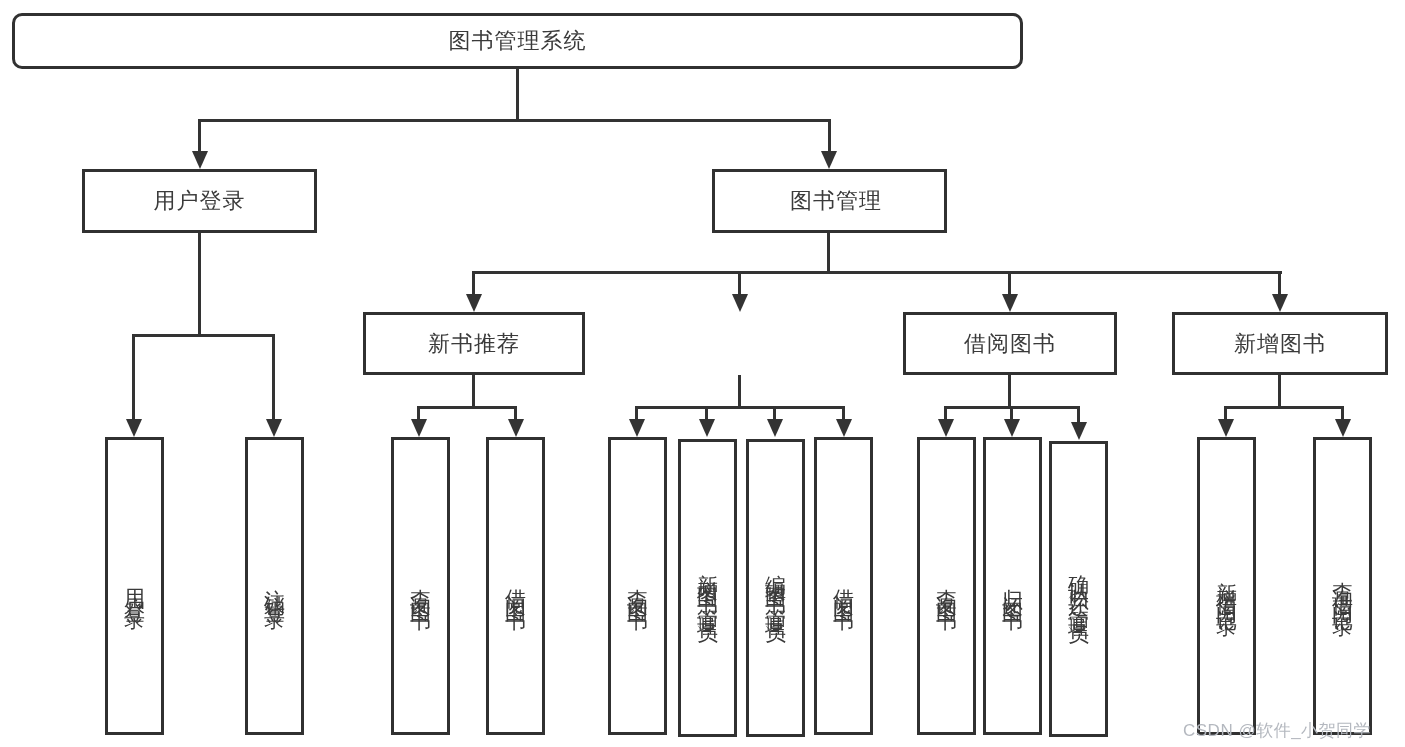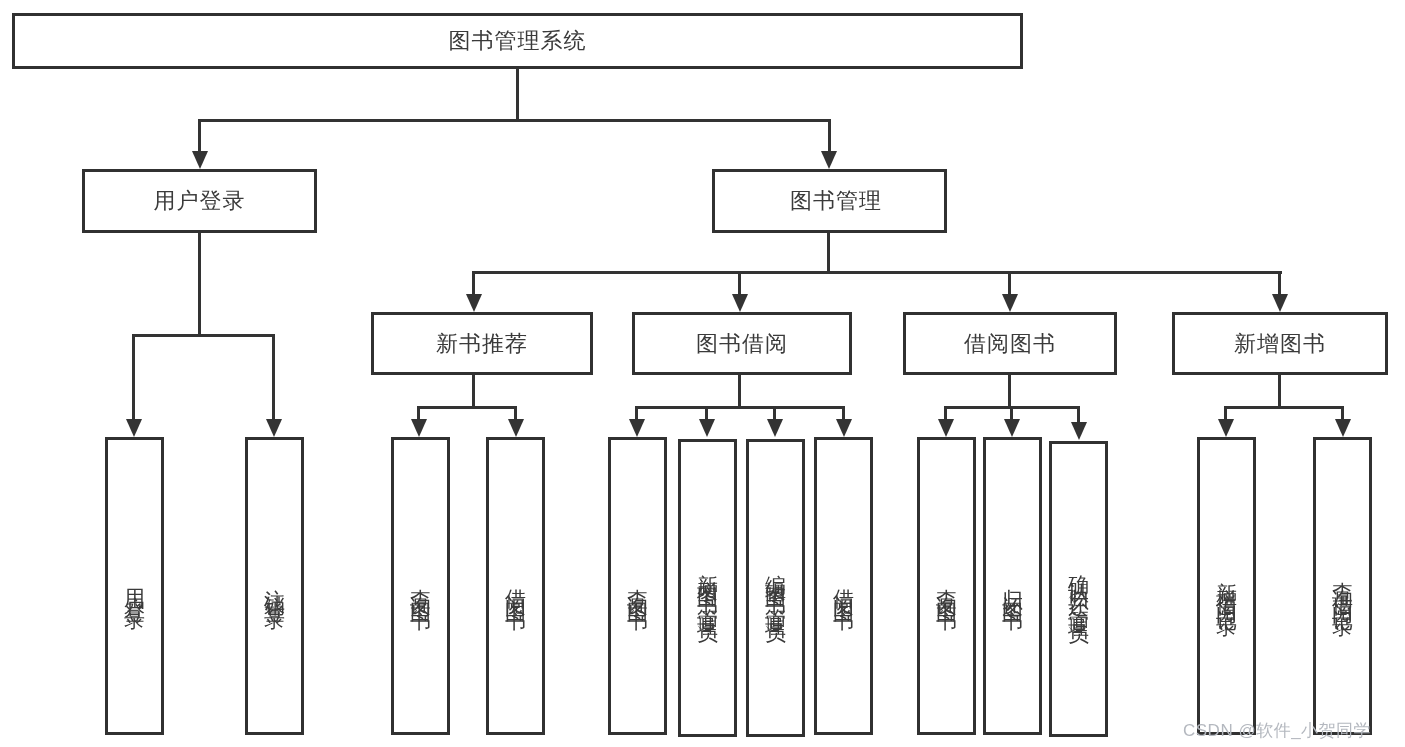--- a/index.html
+++ b/index.html
@@ -53,21 +53,21 @@
     letter-spacing:0.5px;
     white-space:nowrap;
     z-index:3;
   }
 </style>
 </head>
 <body>
 
 <div id="canvas">
 
-  <div class="hbox" style="left:12px;top:13px;width:1011px;height:56px;">
+  <div class="hbox" style="left:12px;top:13px;width:1011px;height:56px;border-radius:10px;">
     <span>图书管理系统</span>
   </div>
 
   <div class="line" style="left:516px;top:68px;width:3px;height:54px;"></div>
   <div class="line" style="left:198px;top:119px;width:633px;height:3px;"></div>
   <div class="line" style="left:198px;top:119px;width:3px;height:33px;"></div>
   <div class="arrow" style="left:192px;top:151px;"></div>
   <div class="line" style="left:828px;top:119px;width:3px;height:33px;"></div>
   <div class="arrow" style="left:821px;top:151px;"></div>
 
@@ -89,25 +89,22 @@
   <div class="line" style="left:472px;top:271px;width:810px;height:3px;"></div>
   <div class="line" style="left:472px;top:271px;width:3px;height:25px;"></div>
   <div class="arrow" style="left:466px;top:294px;"></div>
   <div class="line" style="left:738px;top:271px;width:3px;height:25px;"></div>
   <div class="arrow" style="left:732px;top:294px;"></div>
   <div class="line" style="left:1008px;top:271px;width:3px;height:25px;"></div>
   <div class="arrow" style="left:1002px;top:294px;"></div>
   <div class="line" style="left:1278px;top:271px;width:3px;height:25px;"></div>
   <div class="arrow" style="left:1272px;top:294px;"></div>
 
-  <div class="hbox" style="left:363px;top:312px;width:222px;height:63px;margin-left:8px;">
+  <div class="hbox" style="left:363px;top:312px;width:222px;height:63px;">
     <span>新书推荐</span>
-  </div>
-  <div class="hbox" style="left:632px;top:312px;width:220px;height:63px;">
-    <span>图书借阅</span>
   </div>
   <div class="hbox" style="left:903px;top:312px;width:214px;height:63px;">
     <span>借阅图书</span>
   </div>
   <div class="hbox" style="left:1172px;top:312px;width:216px;height:63px;">
     <span>新增图书</span>
   </div>
 
   <div class="line" style="left:472px;top:375px;width:3px;height:34px;"></div>
   <div class="line" style="left:417px;top:406px;width:100px;height:3px;"></div>

